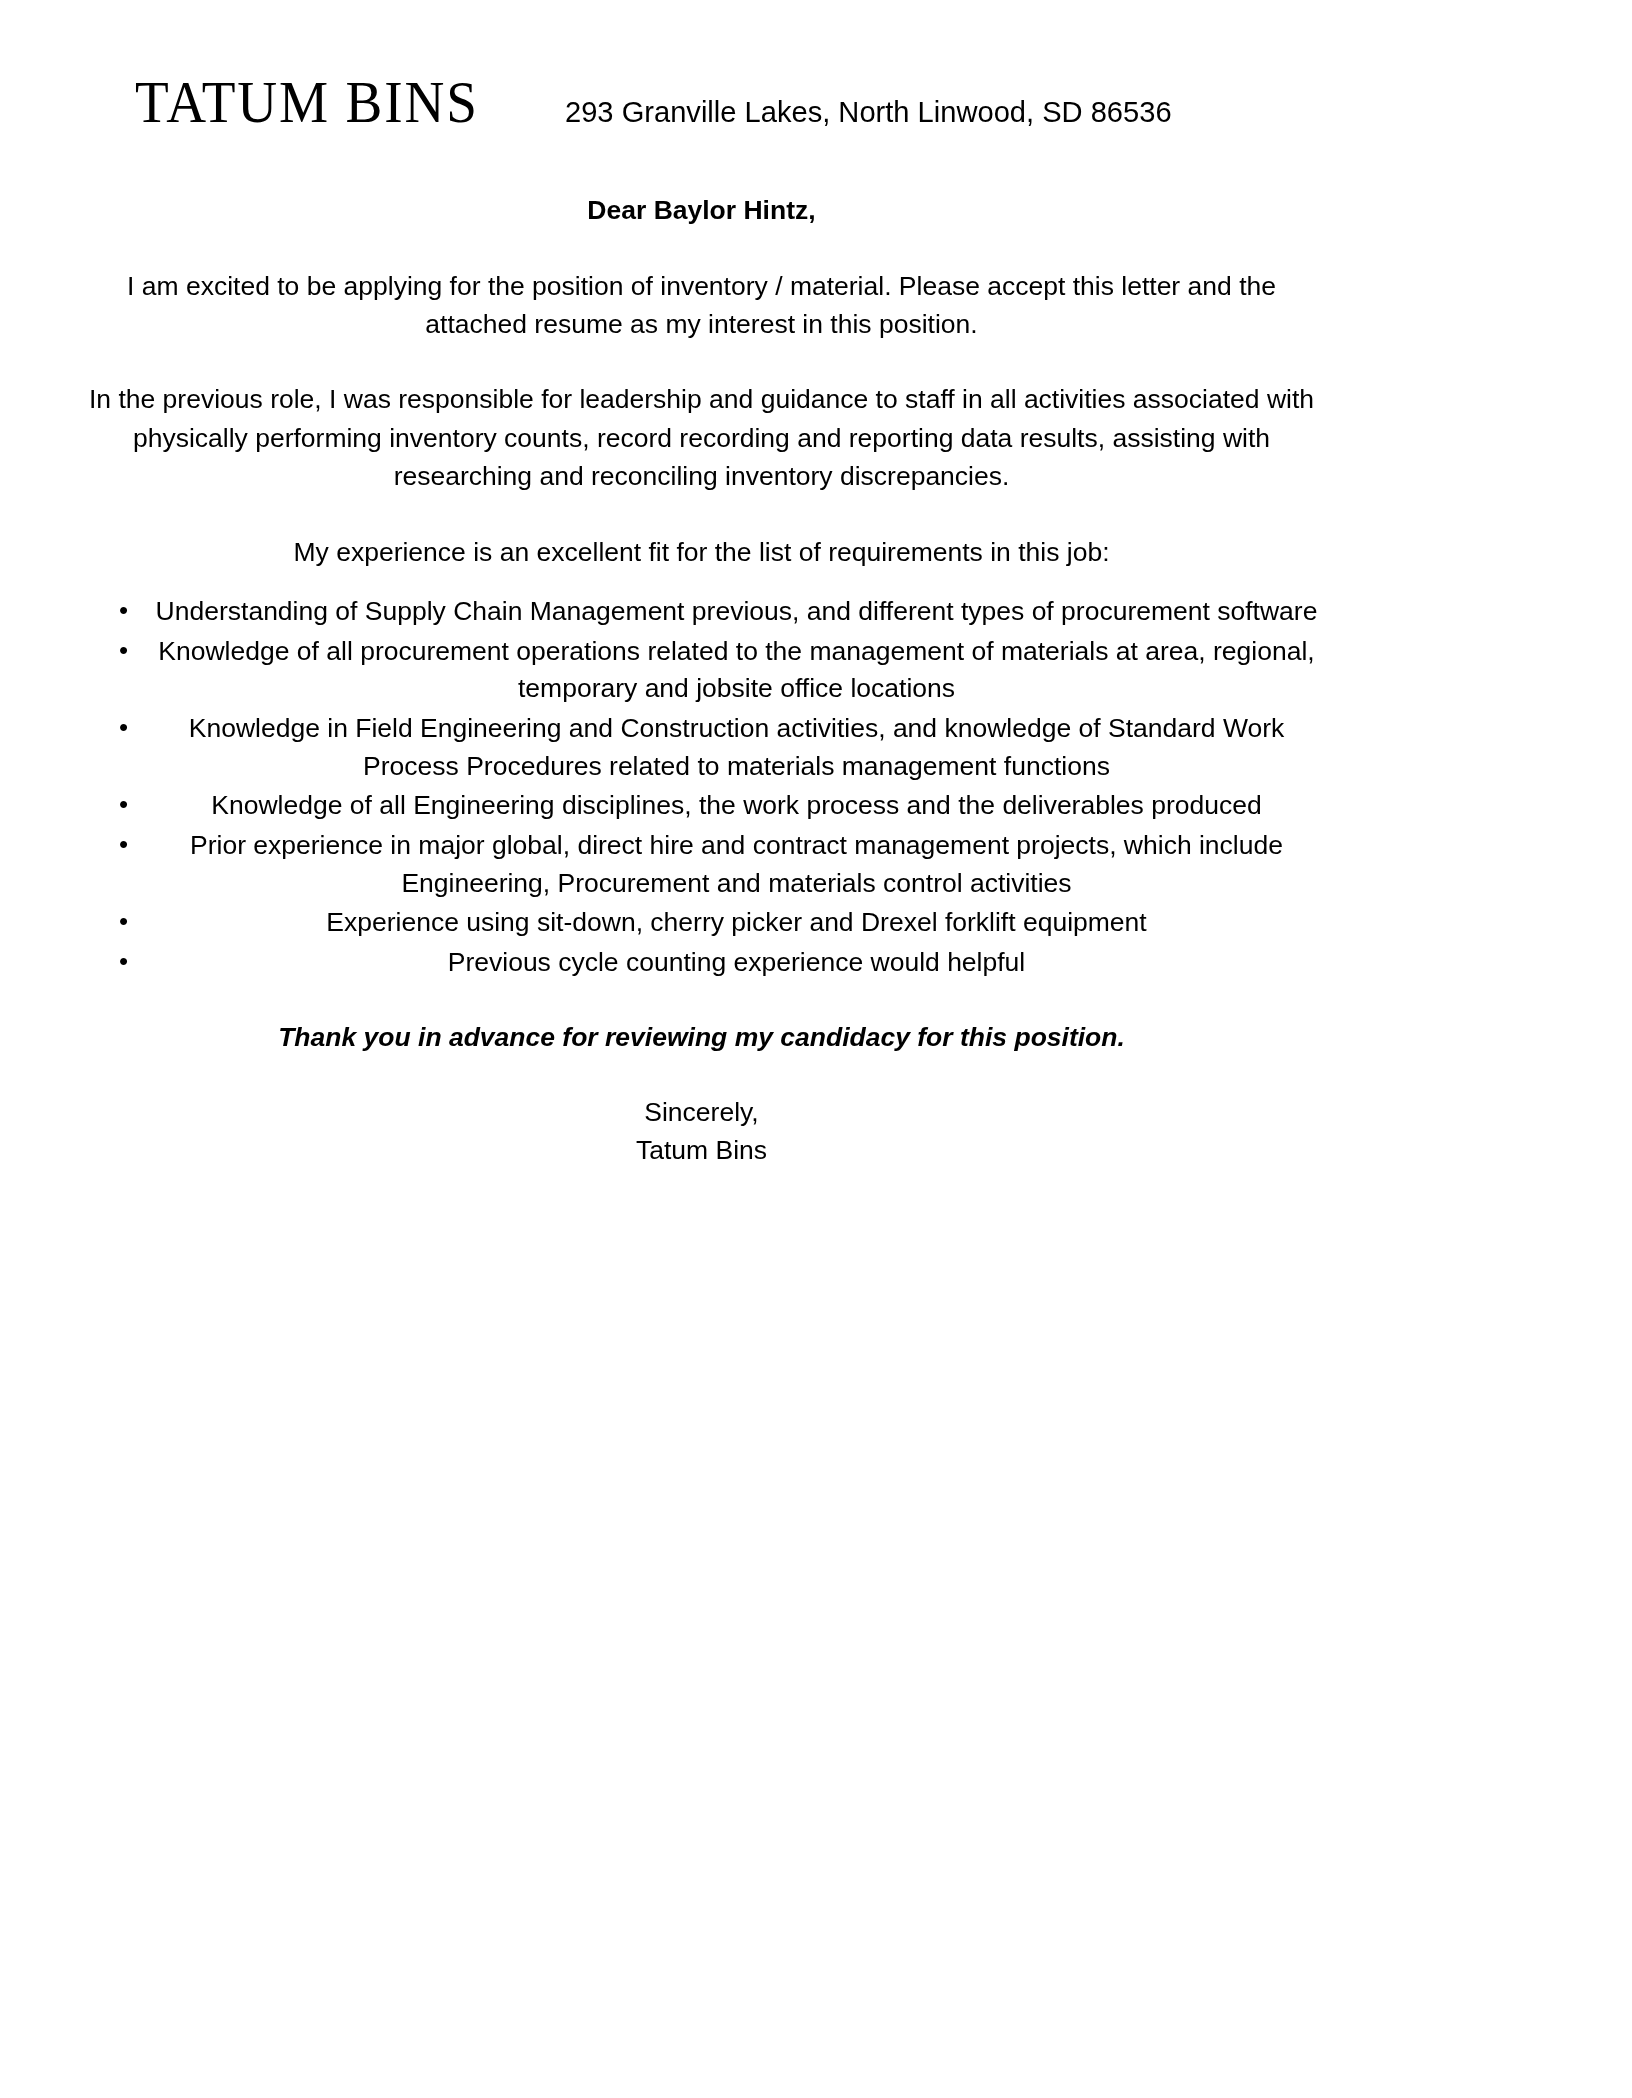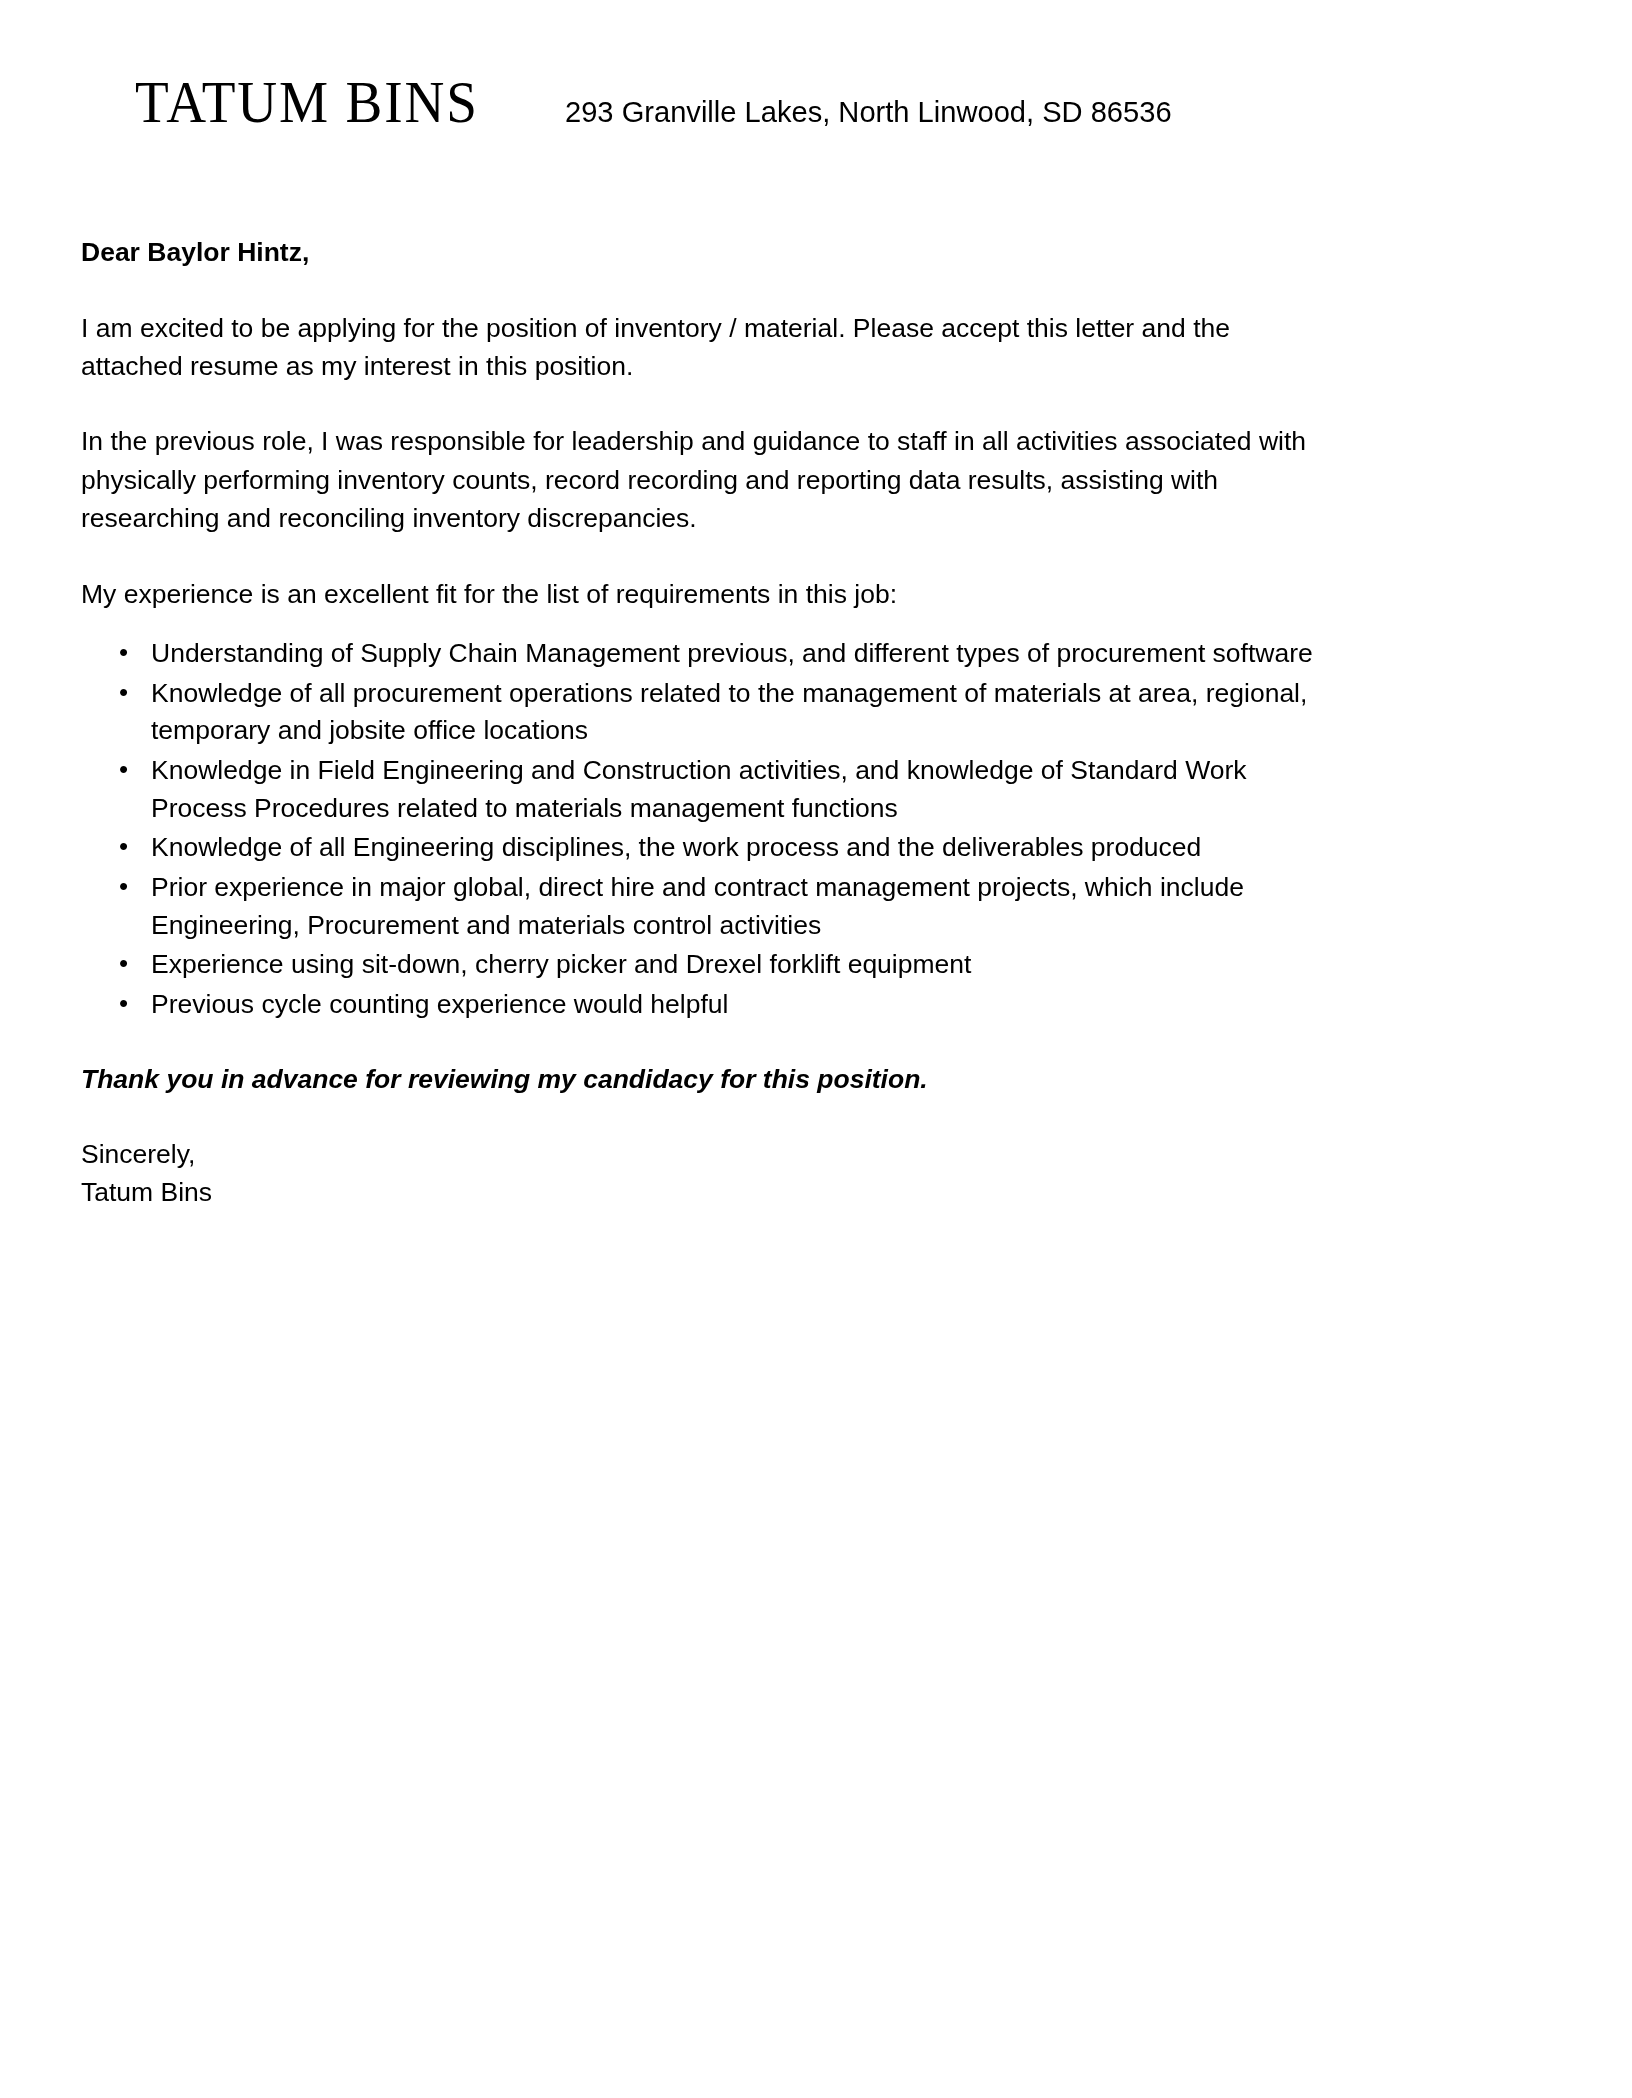--- a/index.html
+++ b/index.html
@@ -15,20 +15,21 @@
     -webkit-font-smoothing: antialiased;
   }
   .page {
     position: relative;
     width: 1403px;
     height: 2098px;
     background: #ffffff;
     box-sizing: border-box;
     padding: 0;
     overflow: hidden;
+    text-align: center;
   }
 
   
   .letter-header {
     display: flex;
     align-items: baseline;
     padding: 72px 135px 0 135px;
   }
   .sender-name {
     font-family: "Liberation Serif", serif;
@@ -47,21 +48,21 @@
     font-weight: 400;
     margin-left: 56px;
     white-space: nowrap;
     transform: scaleX(0.97);
     transform-origin: left bottom;
   }
 
   
   .letter-body {
     padding: 0 81px;
-    margin-top: 102px;
+    margin-top: 60px;
     max-width: 1362px;
   }
   .salutation {
     font-size: 26.5px;
     font-weight: 700;
     line-height: 1.42;
     margin: 0 0 37px 0;
   }
   .para {
     font-size: 26.5px;

